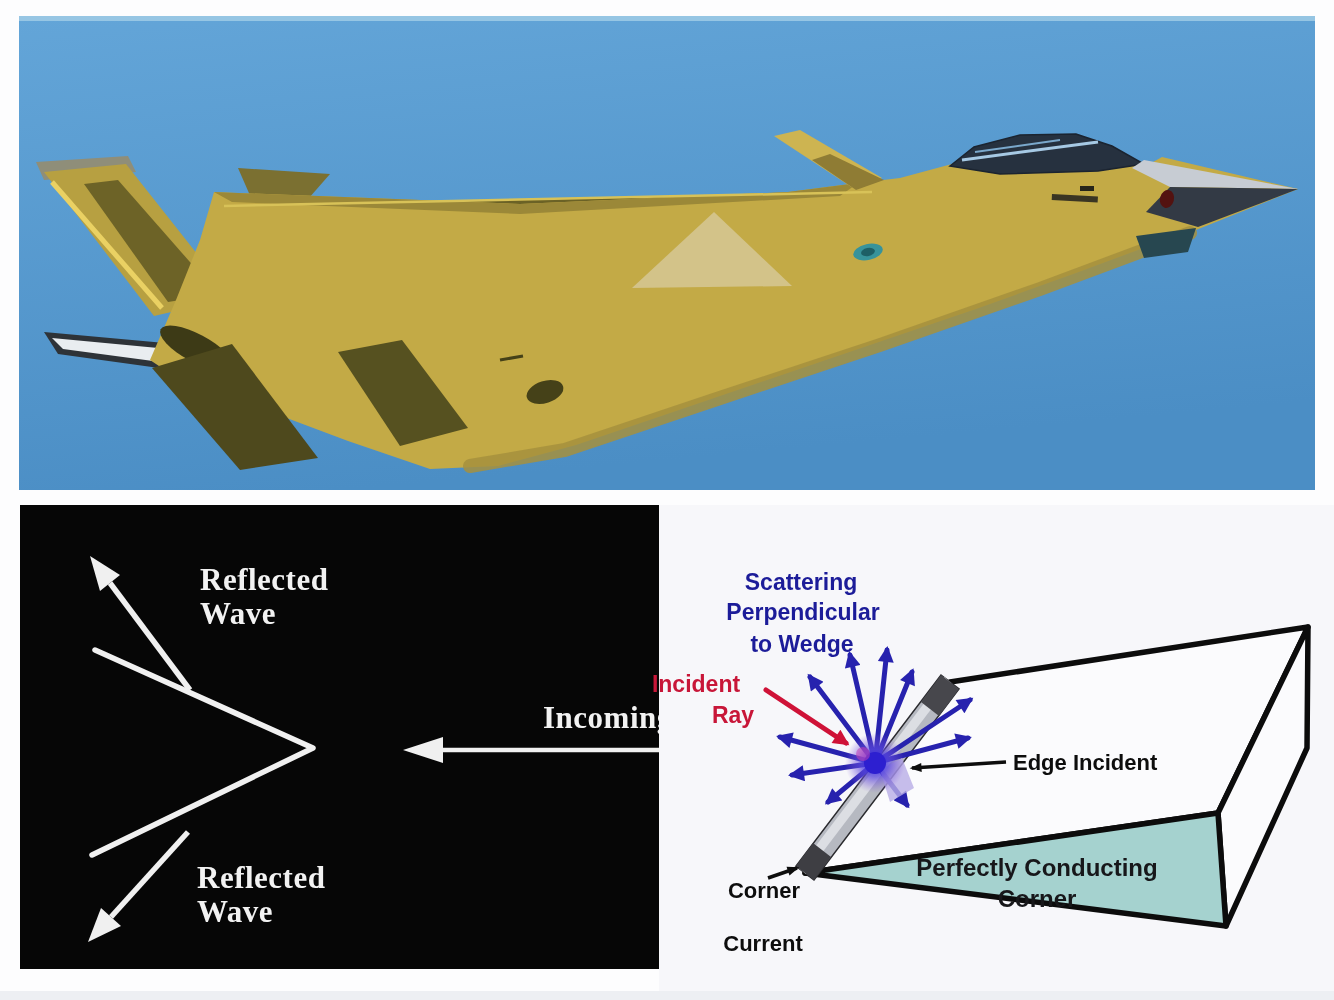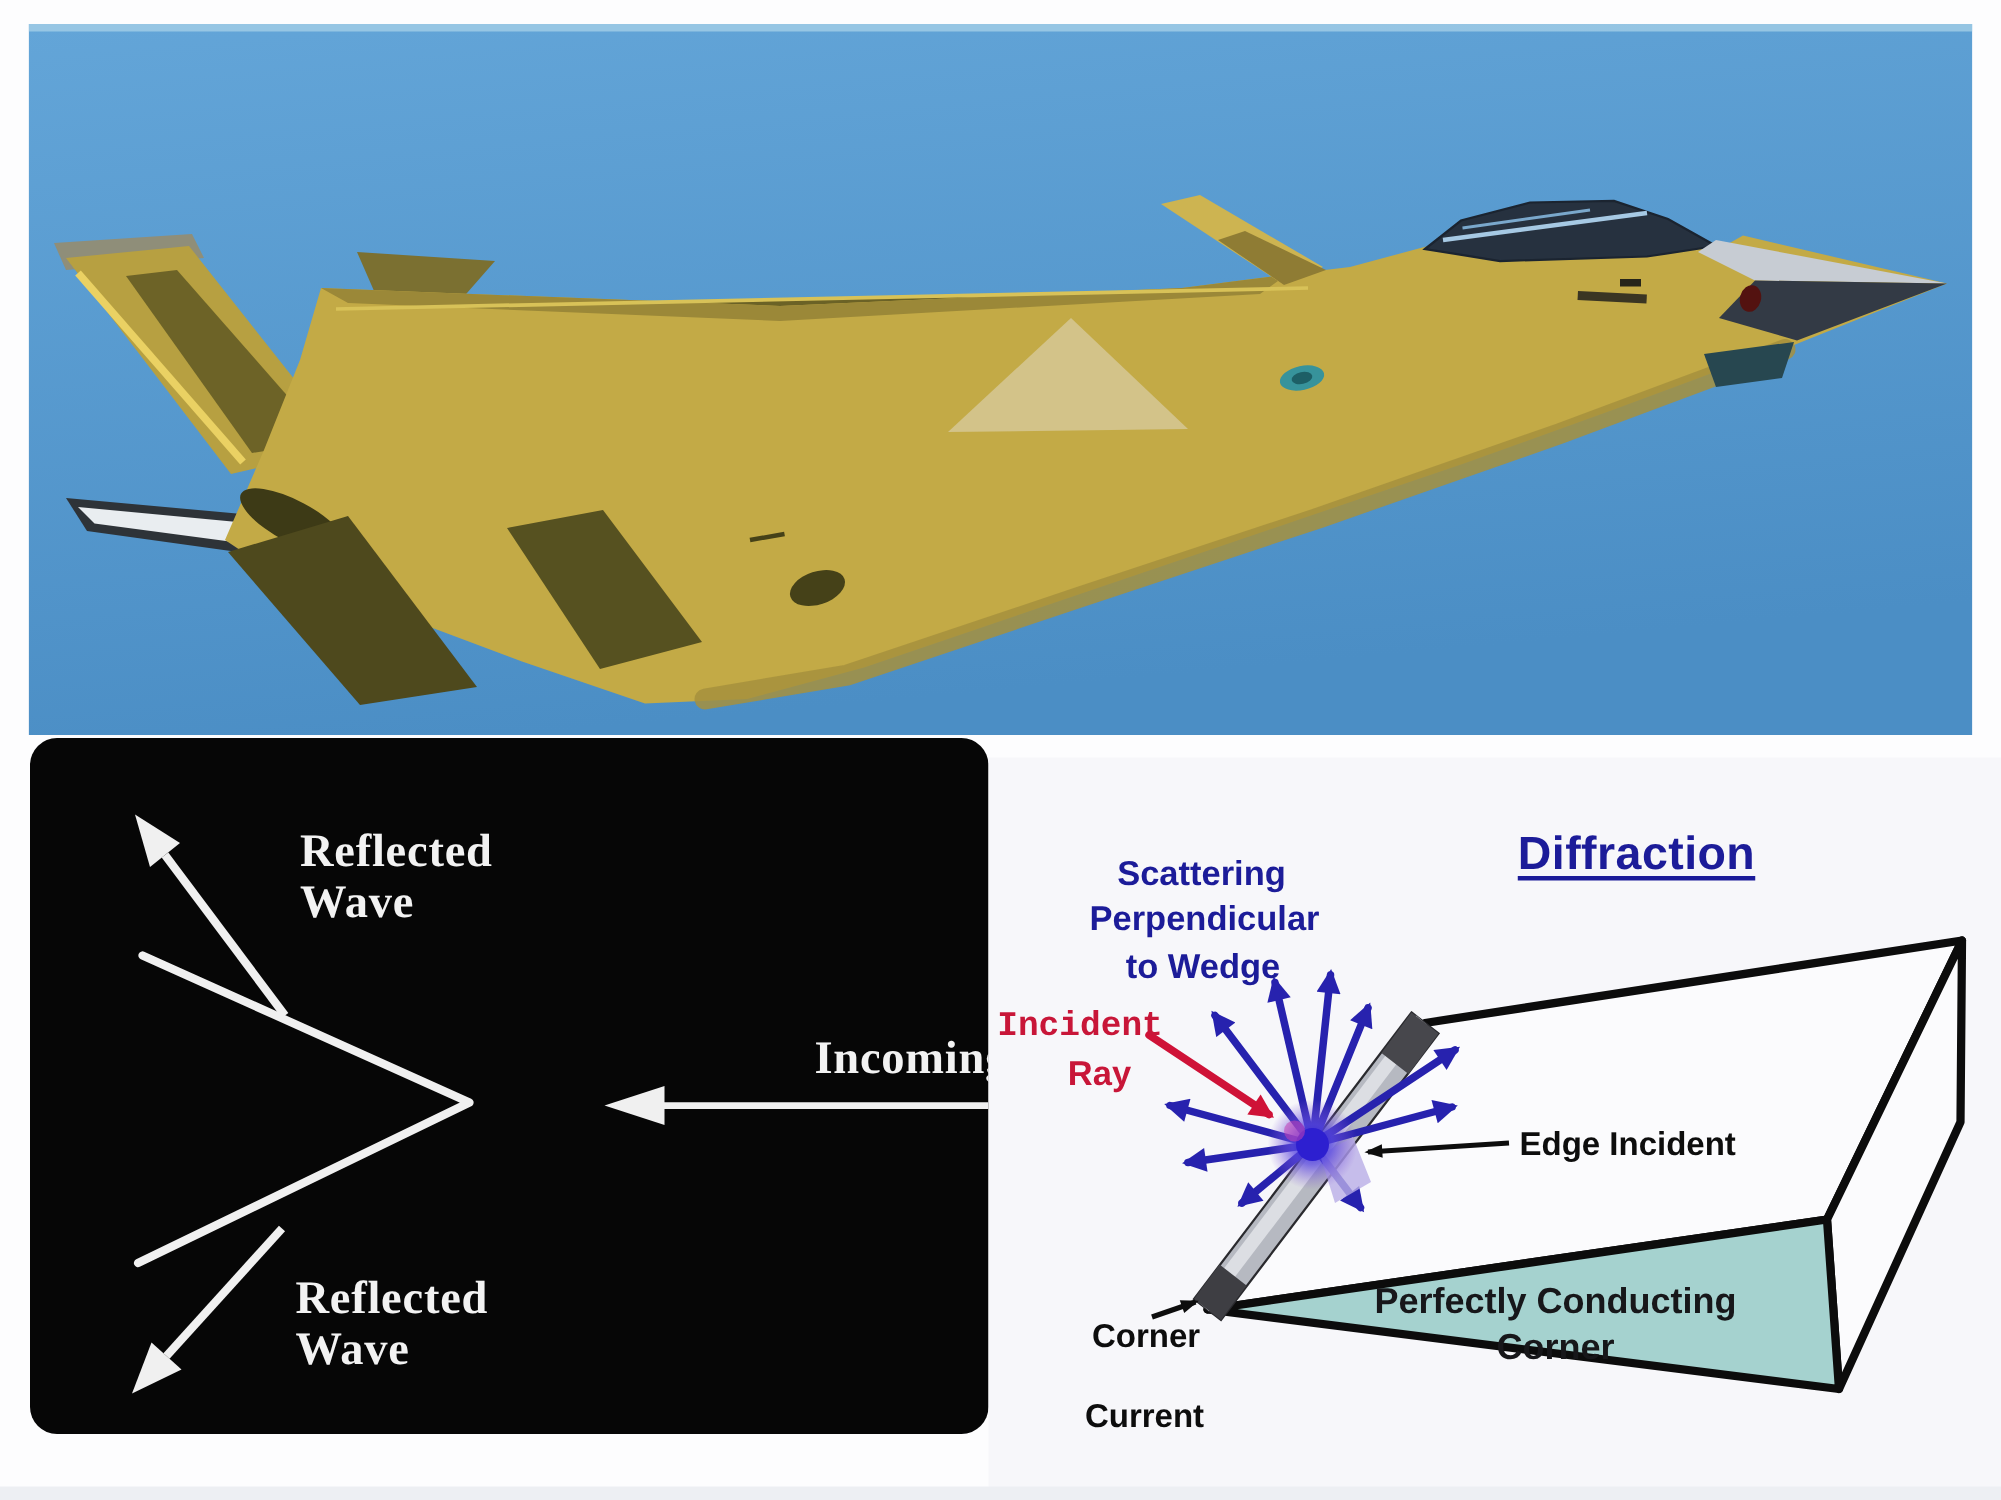--- a/index.html
+++ b/index.html
@@ -1,20 +1,20 @@
 <!DOCTYPE html>
 <html><head>
 <meta charset="utf-8">
 <style>
   html,body{margin:0;padding:0;background:#ffffff;}
   .page{position:relative;width:1334px;height:1000px;background:#fdfdfe;overflow:hidden;
         font-family:"Liberation Sans",sans-serif;}
   .photo-panel{position:absolute;left:19px;top:16px;width:1296px;height:474px;overflow:hidden;}
   .photo-panel svg{display:block;}
-  .black-panel{position:absolute;left:20px;top:492px;width:639px;height:464px;background:#060606;overflow:hidden;border-radius:18px;}
+  .black-panel{position:absolute;left:20px;top:505px;width:639px;height:464px;background:#060606;overflow:hidden;}
   .black-panel svg{position:absolute;left:0;top:0;}
   .bp-text{position:absolute;color:#f2f2f2;font-family:"Liberation Serif",serif;font-weight:600;
            font-size:31px;line-height:34px;white-space:nowrap;letter-spacing:.5px;}
   .right-panel{position:absolute;left:659px;top:505px;width:675px;height:495px;background:#f7f7fa;}
   .right-panel svg{position:absolute;left:0;top:0;}
   .lbl{position:absolute;white-space:nowrap;font-family:"Liberation Sans",sans-serif;font-weight:bold;}
   .navy{color:#1c1c99;}
   .title-line{font-size:31px;letter-spacing:.3px;text-decoration:underline;
               text-decoration-thickness:2.5px;text-underline-offset:5px;transform:translateX(-50%);}
   .scat-line{font-size:23px;line-height:31px;transform:translateX(-50%);}
@@ -163,27 +163,26 @@
       <polygon points="880,770 902,758 914,788 890,802" fill="#b9aee6" opacity="0.8"></polygon>
       <circle cx="875" cy="763" r="30" fill="url(#glow)"></circle>
       <circle cx="875" cy="763" r="11" fill="#2d1fd0"></circle>
       <circle cx="863" cy="754" r="7" fill="#c53fb4" opacity="0.55"></circle>
 
       <line x1="1006" y1="762" x2="912" y2="768" stroke="#0d0d0d" stroke-width="3.5" marker-end="url(#blackhead)"></line>
       <line x1="768" y1="878" x2="797" y2="868" stroke="#0d0d0d" stroke-width="3.5" marker-end="url(#blackhead)"></line>
     </svg>
   </div>
 
-  <div class="lbl navy title-line" style="left:1091px;top:551px;">Diffraction</div>
 
   <div class="lbl navy scat-line" style="left:801px;top:567px;">Scattering</div>
   <div class="lbl navy scat-line" style="left:803px;top:597px;">Perpendicular</div>
   <div class="lbl navy scat-line" style="left:802px;top:629px;">to Wedge</div>
 
-  <div class="lbl red scat-line" style="left:720px;top:669px;font-family:Liberation Mono, monospace;">Incident</div>
+  <div class="lbl red scat-line" style="left:696px;top:669px;">Incident</div>
   <div class="lbl red scat-line" style="left:733px;top:700px;">Ray</div>
 
   <div class="lbl blk small-lbl" style="left:1013px;top:750px;">Edge Incident</div>
 
   <div class="lbl blk small-lbl" style="left:764px;top:878px;transform:translateX(-50%);">Corner</div>
   <div class="lbl blk small-lbl" style="left:763px;top:931px;transform:translateX(-50%);">Current</div>
 
   <div class="lbl wedge-lbl" style="left:877px;top:852px;">
     <div>Perfectly Conducting</div>
     <div>Corner</div>

